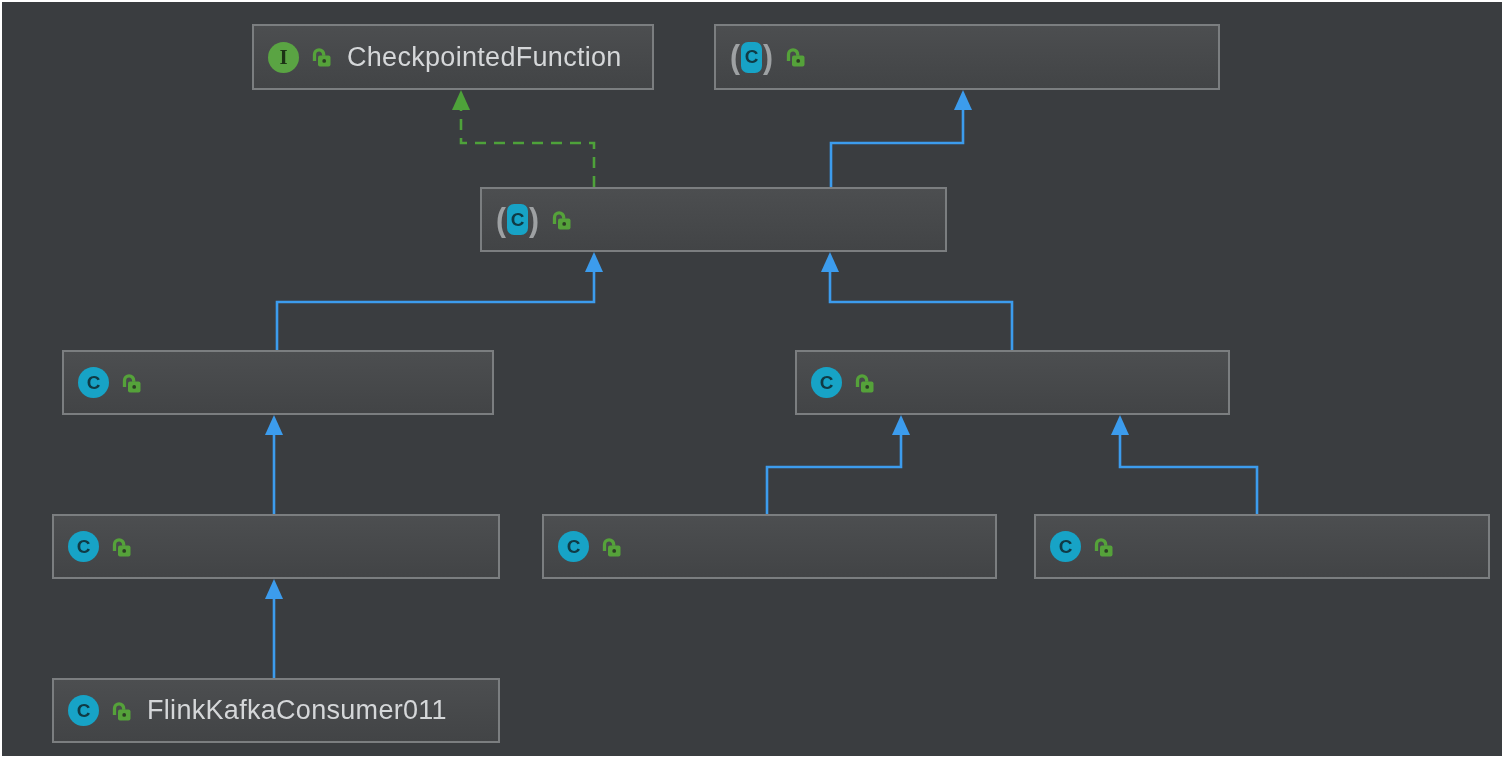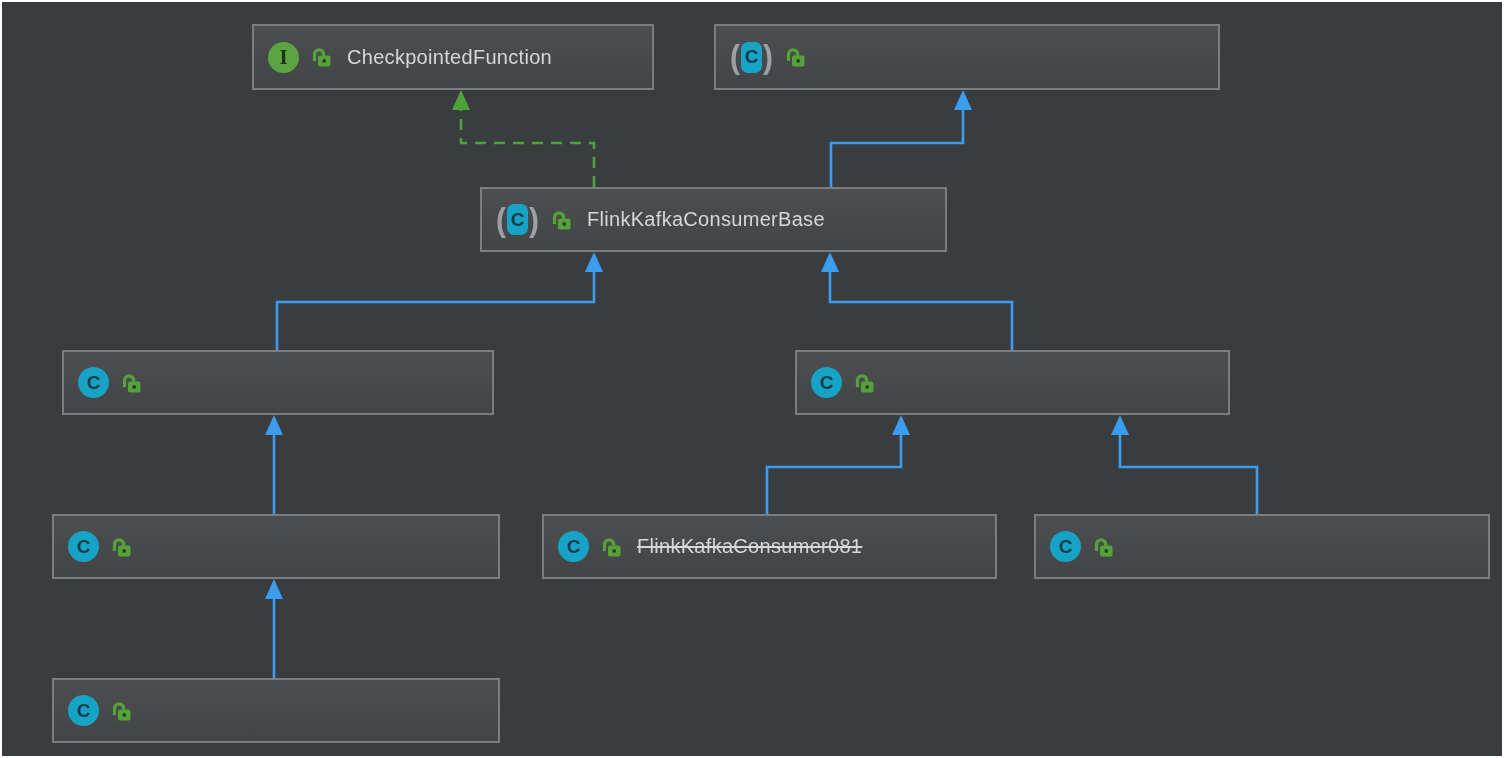--- a/index.html
+++ b/index.html
@@ -17,21 +17,21 @@
     box-sizing:border-box;
     display:flex;
     align-items:center;
     gap:11px;
     padding:0 14px;
     background:linear-gradient(180deg,#4c4e50 0%,#424446 100%);
     border:2px solid var(--node-border,#7b7e80);
     cursor:default;
   }
   .node .label {
-    font-size:20px;
+    font-size:27px;
     letter-spacing:0.3px;
     color:var(--label,#d5d7d9);
     white-space:nowrap;
   }
   .node .label.deprecated {
     text-decoration:line-through;
     text-decoration-thickness:2px;
   }
   .icon-circle {
     flex:none;
@@ -144,21 +144,20 @@
       <span class="abstract-wrap">
         <span class="paren">(</span>
         <span class="icon-rect">C</span>
         <span class="paren">)</span>
       </span>
       <svg class="lock-icon" width="24" height="24" viewBox="0 0 24 24">
         <path d="M4.5 16 V9.5 a4.6 4.6 0 0 1 9.2 0 v1.2" fill="none" stroke="#55a23a" stroke-width="3.3"></path>
         <rect x="8" y="10.5" width="12.5" height="11" rx="2" fill="#55a23a"></rect>
         <circle cx="14.2" cy="15.9" r="1.9" fill="#2c3e24"></circle>
       </svg>
-      <span class="label">FlinkKafkaConsumerBase</span>
     </div>
     <div class="node" style="left: 60px; top: 348px; width: 432px; height: 65px;">
       <span class="icon-circle class">C</span>
       <svg class="lock-icon" width="24" height="24" viewBox="0 0 24 24">
         <path d="M4.5 16 V9.5 a4.6 4.6 0 0 1 9.2 0 v1.2" fill="none" stroke="#55a23a" stroke-width="3.3"></path>
         <rect x="8" y="10.5" width="12.5" height="11" rx="2" fill="#55a23a"></rect>
         <circle cx="14.2" cy="15.9" r="1.9" fill="#2c3e24"></circle>
       </svg>
     </div>
     <div class="node" style="left: 793px; top: 348px; width: 435px; height: 65px;">
@@ -177,31 +176,31 @@
         <circle cx="14.2" cy="15.9" r="1.9" fill="#2c3e24"></circle>
       </svg>
     </div>
     <div class="node" style="left: 540px; top: 512px; width: 455px; height: 65px;">
       <span class="icon-circle class">C</span>
       <svg class="lock-icon" width="24" height="24" viewBox="0 0 24 24">
         <path d="M4.5 16 V9.5 a4.6 4.6 0 0 1 9.2 0 v1.2" fill="none" stroke="#55a23a" stroke-width="3.3"></path>
         <rect x="8" y="10.5" width="12.5" height="11" rx="2" fill="#55a23a"></rect>
         <circle cx="14.2" cy="15.9" r="1.9" fill="#2c3e24"></circle>
       </svg>
-      <span class="label deprecated">FlinkKafkaConsumer081</span>
     </div>
     <div class="node" style="left: 1032px; top: 512px; width: 456px; height: 65px;">
       <span class="icon-circle class">C</span>
       <svg class="lock-icon" width="24" height="24" viewBox="0 0 24 24">
         <path d="M4.5 16 V9.5 a4.6 4.6 0 0 1 9.2 0 v1.2" fill="none" stroke="#55a23a" stroke-width="3.3"></path>
         <rect x="8" y="10.5" width="12.5" height="11" rx="2" fill="#55a23a"></rect>
         <circle cx="14.2" cy="15.9" r="1.9" fill="#2c3e24"></circle>
       </svg>
     </div>
     <div class="node" style="left: 50px; top: 676px; width: 448px; height: 65px;">
       <span class="icon-circle class">C</span>
       <svg class="lock-icon" width="24" height="24" viewBox="0 0 24 24">
         <path d="M4.5 16 V9.5 a4.6 4.6 0 0 1 9.2 0 v1.2" fill="none" stroke="#55a23a" stroke-width="3.3"></path>
         <rect x="8" y="10.5" width="12.5" height="11" rx="2" fill="#55a23a"></rect>
         <circle cx="14.2" cy="15.9" r="1.9" fill="#2c3e24"></circle>
       </svg>
+      <span class="label">FlinkKafkaConsumer011</span>
     </div>
   </div>
 
 </body></html>

